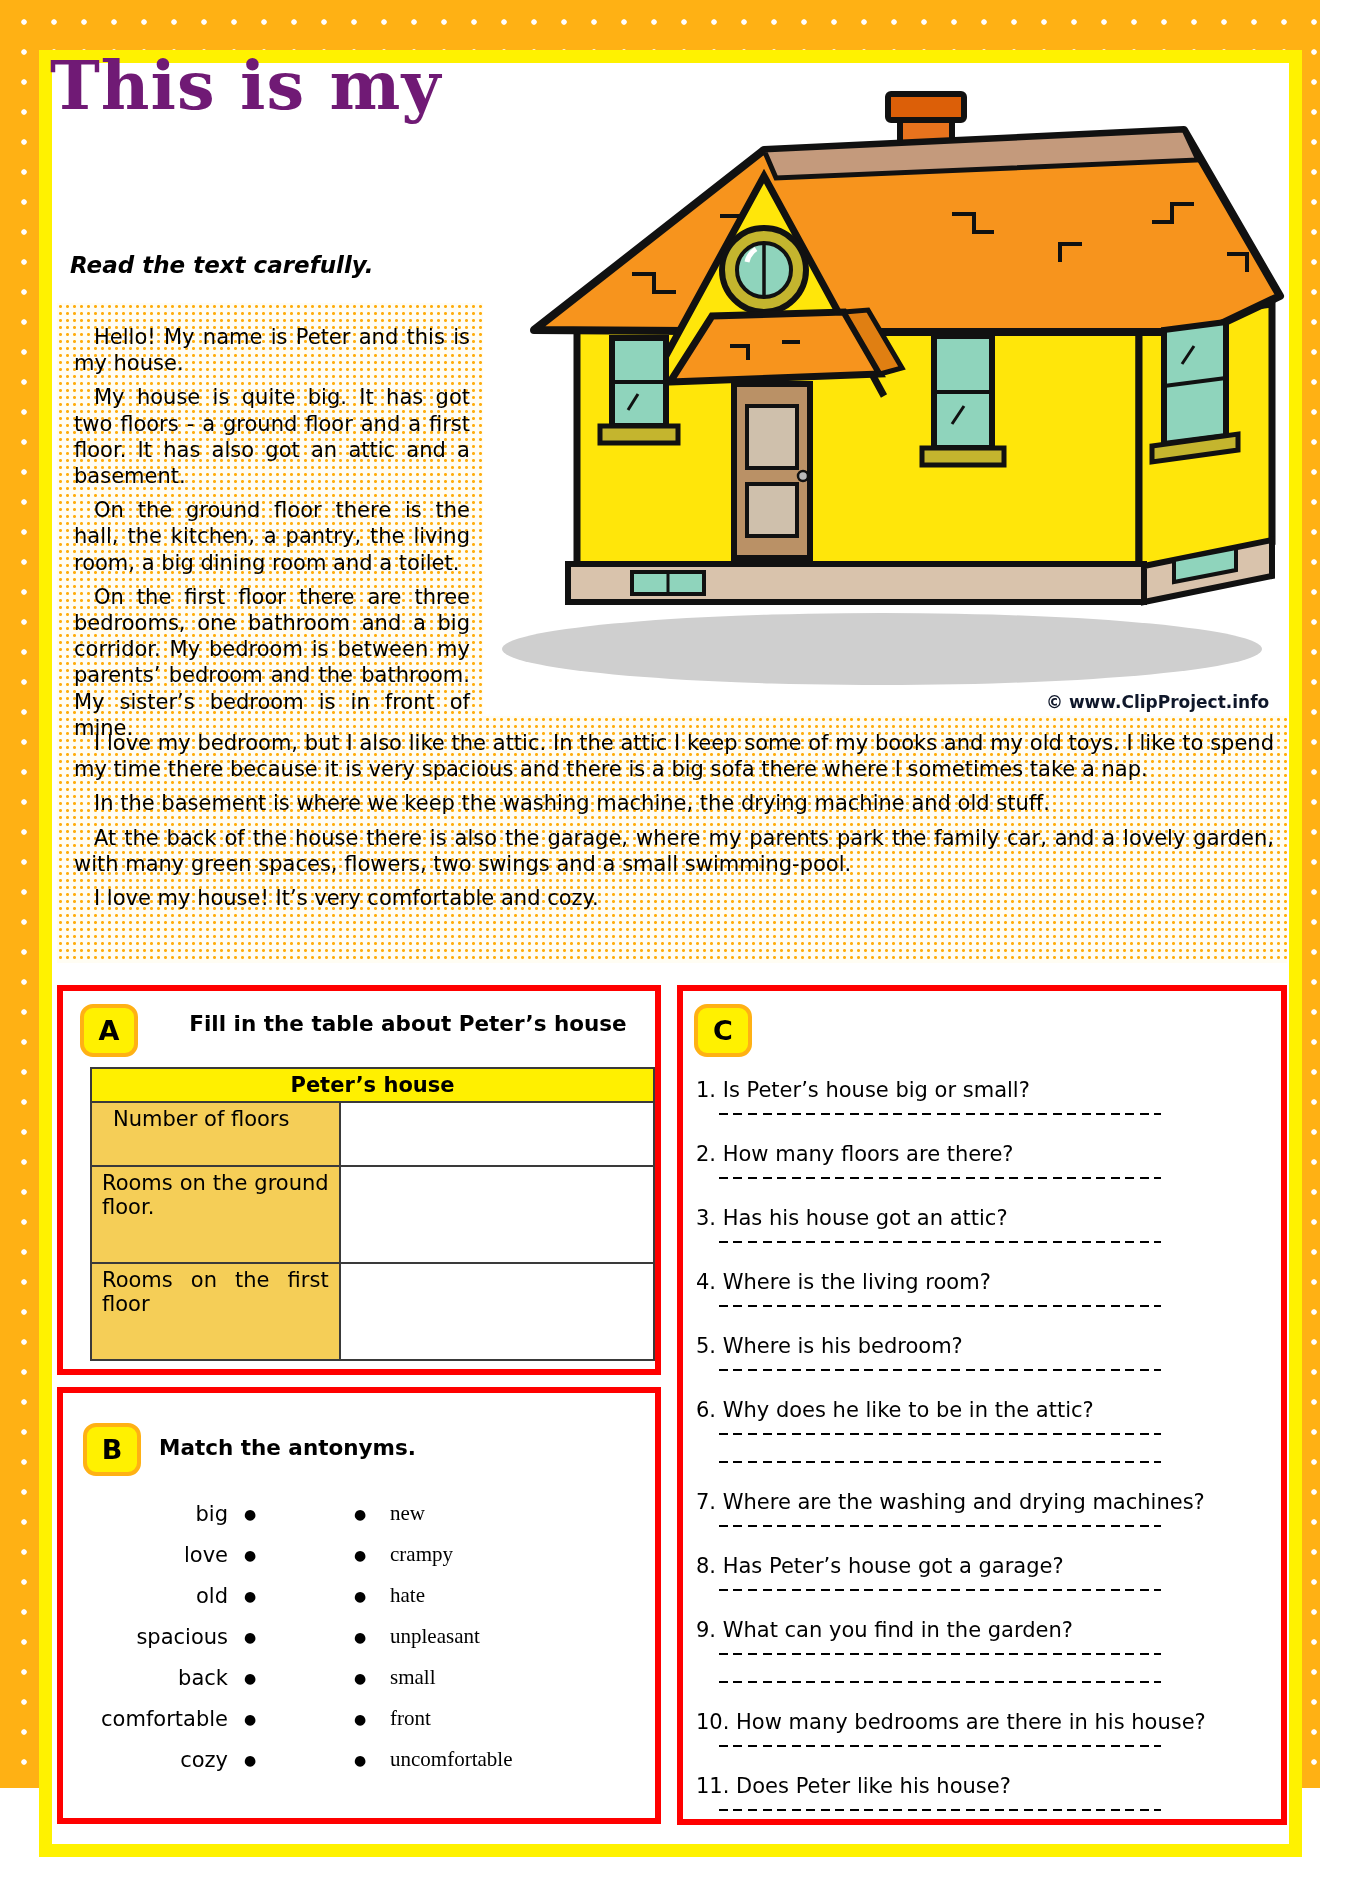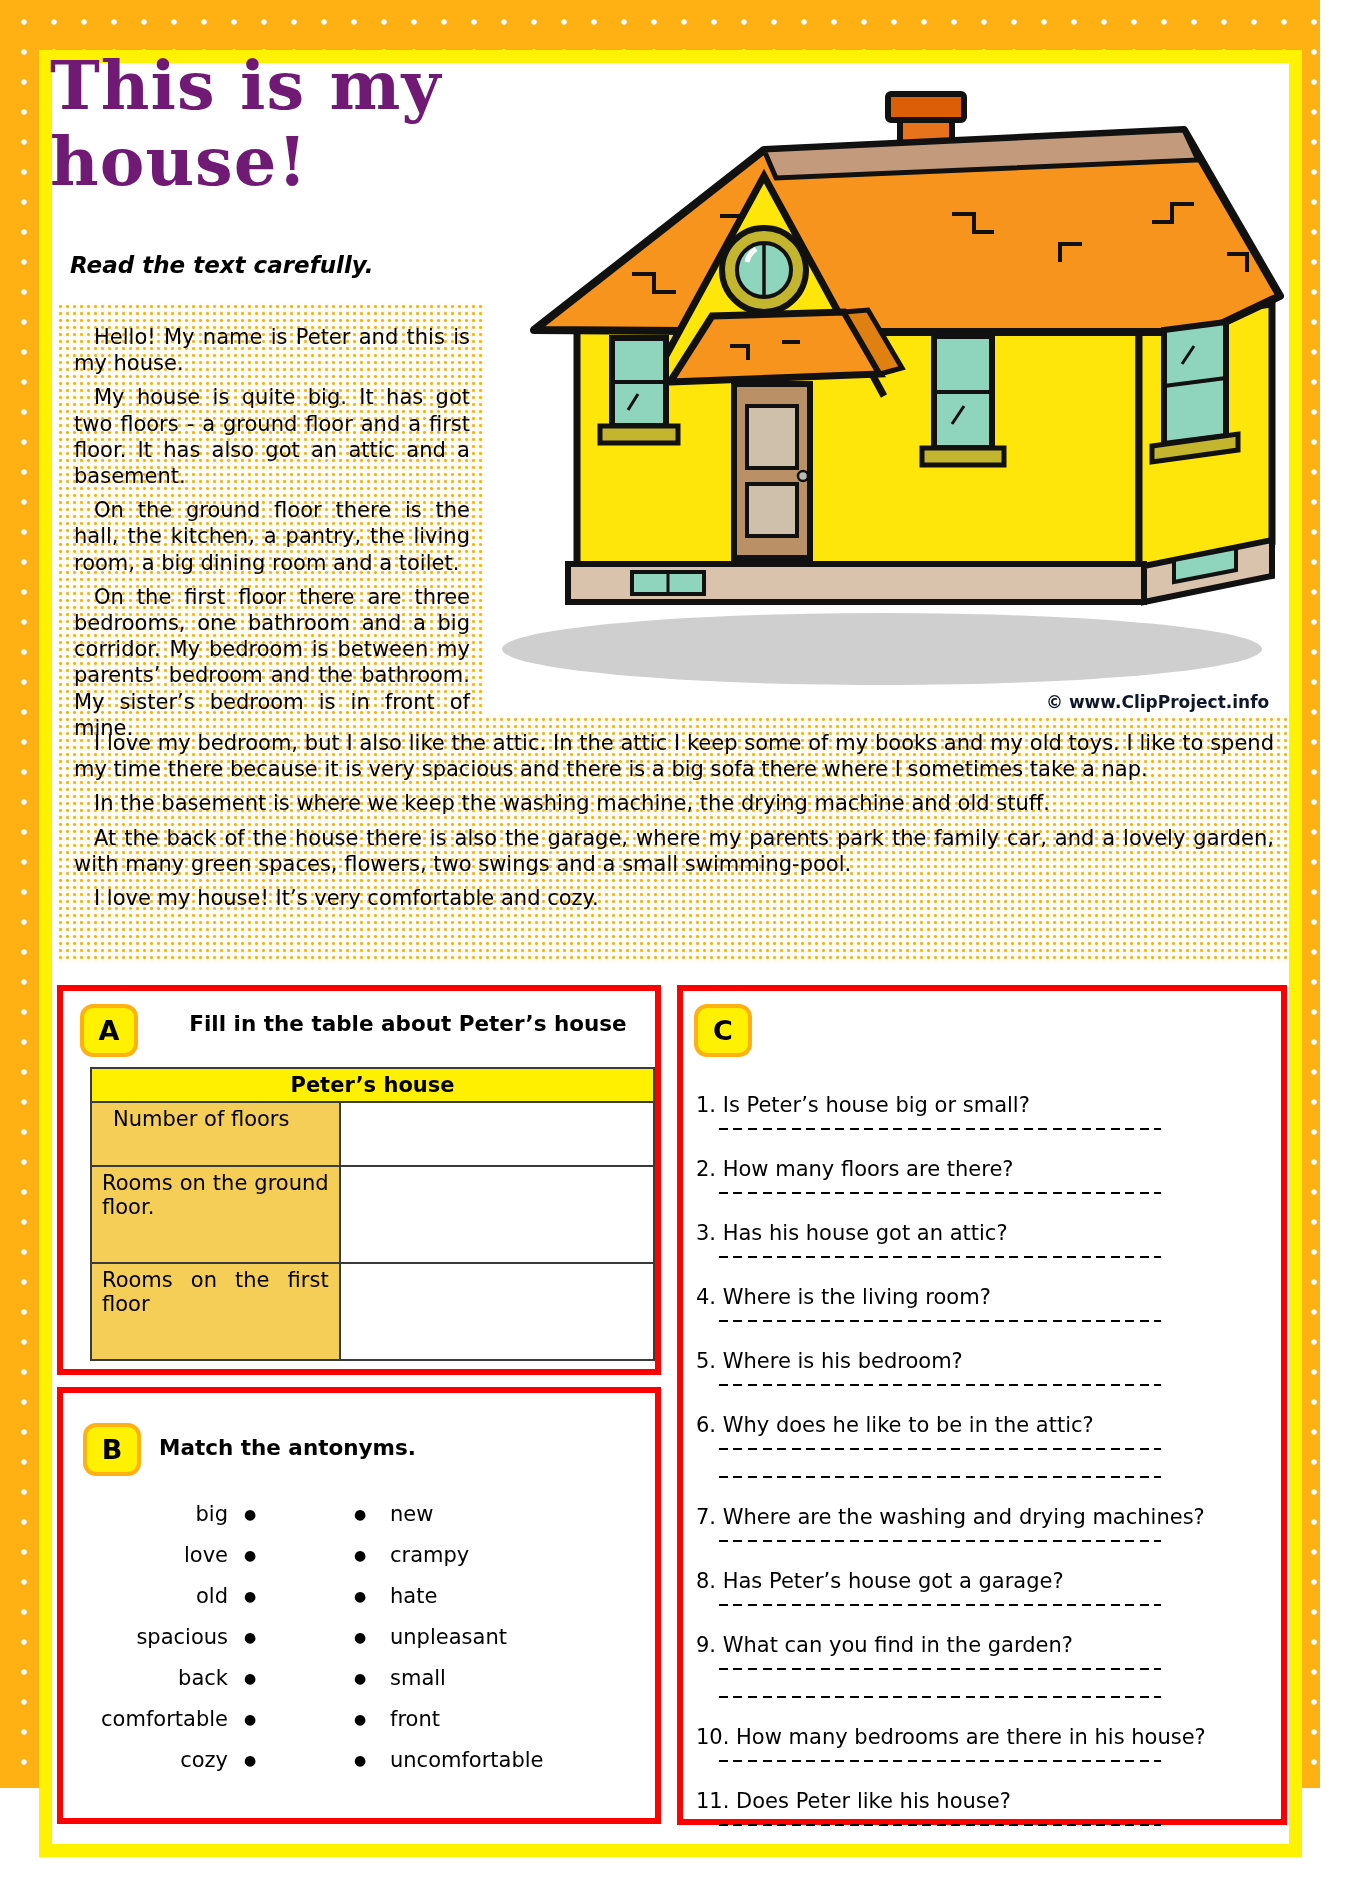--- a/index.html
+++ b/index.html
@@ -55,40 +55,39 @@
   td.t-label { background:#F5CE57; width:222px; text-align:justify; }
   td.t-value { background:#ffffff; width:295px; }
   tr.r-short td { height:54px;padding-left:21px; }
   tr.r-tall  td { height:87px; }
 
   .match-list { position:absolute; left:10px; top:100px; width:545px; }
   .match-row  { display:flex; align-items:center; height:41px; font-size:21px; }
   .m-left  { width:155px; text-align:right; }
   .m-dot   { width:44px; text-align:center; font-size:14px; }
   .m-gap   { width:66px; }
-  .m-right { flex:1; text-align:left; padding-left:8px; }
+  .m-right { flex:1; text-align:left; padding-left:8px;font-family:Liberation Serif, serif; }
 
   .q-list { position:absolute; left:13px; top:86px; width:575px; }
-  .q-text { margin:15px 0 10px 0; font-size:21px; line-height:26px; }
+  .q-text { margin:0 0 10px 0; font-size:21px; line-height:26px; }
   .q-line {
     height:2px; width:442px; margin:0 0 26px 23px;
     background: repeating-linear-gradient(90deg, #000 0 9px, transparent 9px 14.5px);
   }
 </style>
 </head>
 <body>
 
 <div class="canvas">
   <div class="orange-bg"></div>
   <div class="yellow-frame"></div>
   <div class="white-page"></div>
 
   <div class="title">
     <div>This is my</div>
-    <div>house!</div>
   </div>
 
   <div class="subtitle">Read the text carefully.</div>
 
   <div class="passage-bg"></div>
   <div class="house-patch"></div>
 
   <svg class="house-svg" viewBox="0 0 806 622">
     <ellipse cx="400" cy="565" rx="380" ry="36" fill="#cfcfcf"></ellipse>
     <g>

